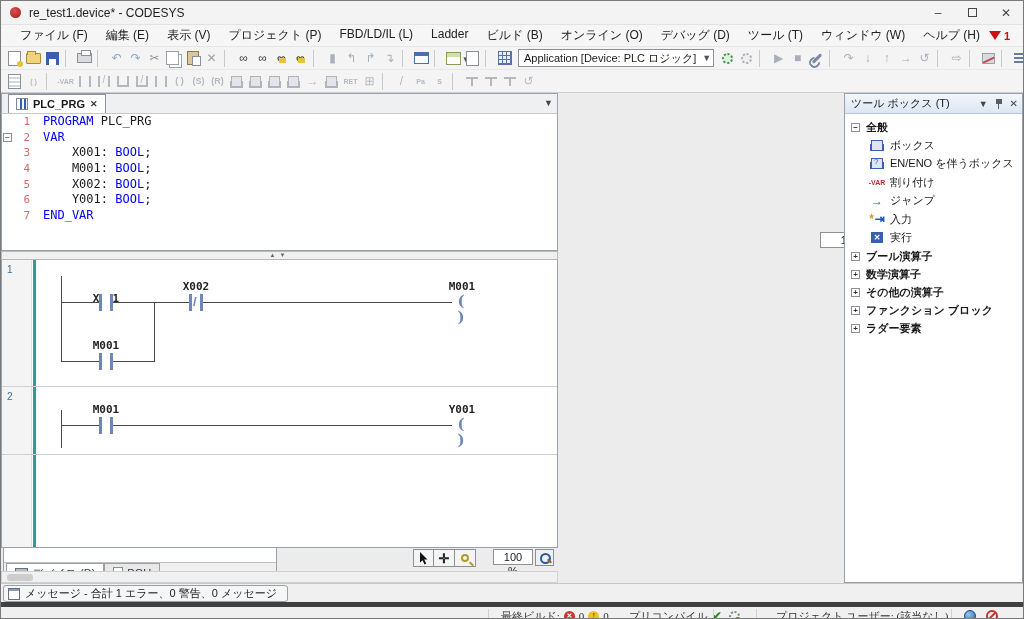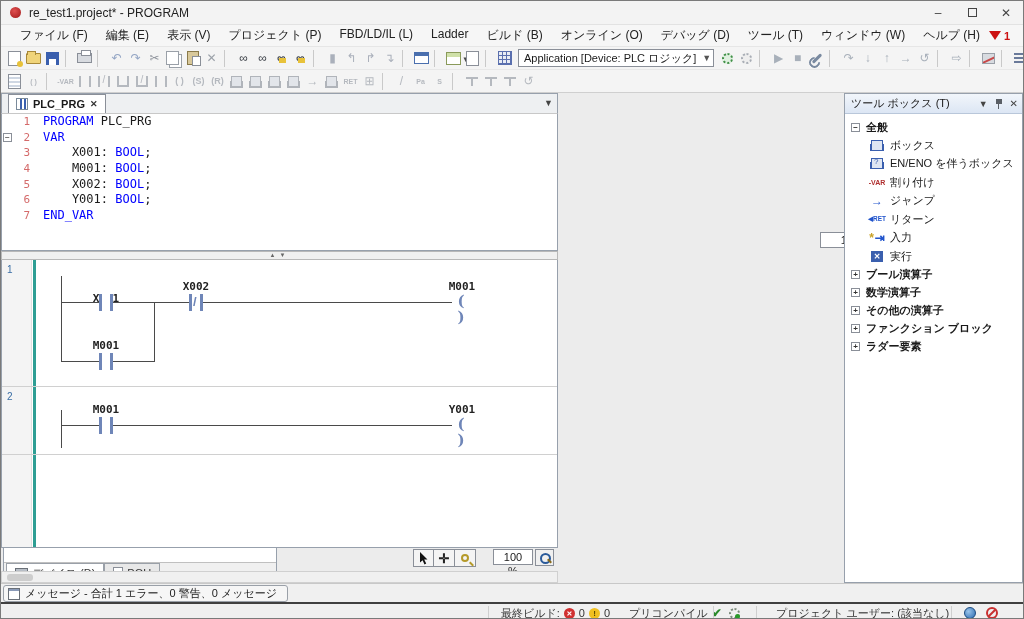--- a/index.html
+++ b/index.html
@@ -175,40 +175,40 @@
   .tb-input { color:#2255cc; font-weight:bold; font-size:12px; }
   .tb-input::before { content:"*"; color:#c9a227; margin-right:1px; }
   .tb-branch { width:12px; height:9px; border-top:2px solid #1a1a1a; position:relative; }
   .tb-branch::after { content:""; position:absolute; left:5px; top:0; width:2px; height:7px; background:#1a1a1a; }
   .tb-exec { width:12px; height:11px; background:#3a5fae; color:#fff; font-size:8px; font-weight:bold; display:flex; align-items:center; justify-content:center; }
 
   
   #msgbar { position:absolute; left:0; top:582px; width:1024px; height:19px; background:#f0f0f0; border-top:1px solid #c8c8c8; }
   #msg-tab { position:absolute; left:2px; top:1px; height:17px; display:flex; align-items:center; gap:5px; padding:0 10px 0 4px; background:#f6f6f6; border:1px solid #9aa0a8; border-radius:3px; font-size:11px; color:#222; }
   .ic-msg { width:12px; height:12px; background:#fff; border:1px solid #6a7078; box-shadow:inset 0 2px 0 #8a9ab8; }
-  #statusbar { position:absolute; left:0; top:601px; width:1024px; height:16px; background:#f0f0f0; border-top:2px solid #404040; font-size:11px; color:#333; }
+  #statusbar { position:absolute; left:0; top:601px; width:1024px; height:16px; background:#f0f0f0; border-top:5px solid #404040; font-size:11px; color:#333;font-family:Liberation Serif, serif; }
   .st-item { position:absolute; top:0; height:18px; display:flex; align-items:center; gap:4px; white-space:nowrap; }
   .st-err { width:11px; height:11px; border-radius:50%; background:#d03030; color:#fff; font-size:7px; font-weight:bold; text-align:center; line-height:11px; }
   .st-warn { width:11px; height:11px; border-radius:50%; background:#f0c020; color:#5a4a00; font-size:8px; font-weight:bold; text-align:center; line-height:11px; }
   .st-check { color:#2a8a2a; font-weight:bold; font-size:12px; }
   .st-gear { width:11px; height:11px; border-radius:50%; border:2px dotted #7a8a7a; position:relative; }
   .st-gear::after { content:""; position:absolute; right:-2px; bottom:-2px; width:5px; height:5px; background:#2a9a2a; border-radius:50%; }
   .st-globe { width:12px; height:12px; border-radius:50%; background:radial-gradient(circle at 35% 35%, #9ac4ea, #2a6ab0); border:1px solid #1a4a80; }
   .st-conn { width:12px; height:12px; border-radius:50%; border:2px solid #c83030; position:relative; }
   .st-conn::after { content:""; position:absolute; left:-1px; top:3px; width:10px; height:2px; background:#c83030; transform:rotate(-45deg); }
   .vsep { position:absolute; top:2px; height:14px; width:1px; background:#d0d0d0; }
 </style>
 </head>
 <body>
 
 <div id="app">
 
   <div id="titlebar">
     <div id="app-logo"></div>
-    <span id="win-title">re_test1.project* - PROGRAM</span>
+    <span id="win-title">re_test1.device* - CODESYS</span>
     <div id="win-btns">
       <div class="winbtn">–</div>
       <div class="winbtn">
           <span class="maxbox"></span>
         </div>
       <div class="winbtn">✕</div>
     </div>
   </div>
 
   <div id="menubar">
@@ -688,26 +688,20 @@
             <span>割り付け</span>
           </div>
           <div class="tb-item">
             <span class="ibx">
               <span class="tb-jump">→</span>
             </span>
             <span>ジャンプ</span>
           </div>
           <div class="tb-item">
             <span class="ibx">
-              <span class="tb-return">◀RET</span>
-            </span>
-            <span>リターン</span>
-          </div>
-          <div class="tb-item">
-            <span class="ibx">
               <span class="tb-input">⇥</span>
             </span>
             <span>入力</span>
           </div>
           <div class="tb-item">
             <span class="ibx">
               <span class="tb-exec">✕</span>
             </span>
             <span>実行</span>
           </div>

